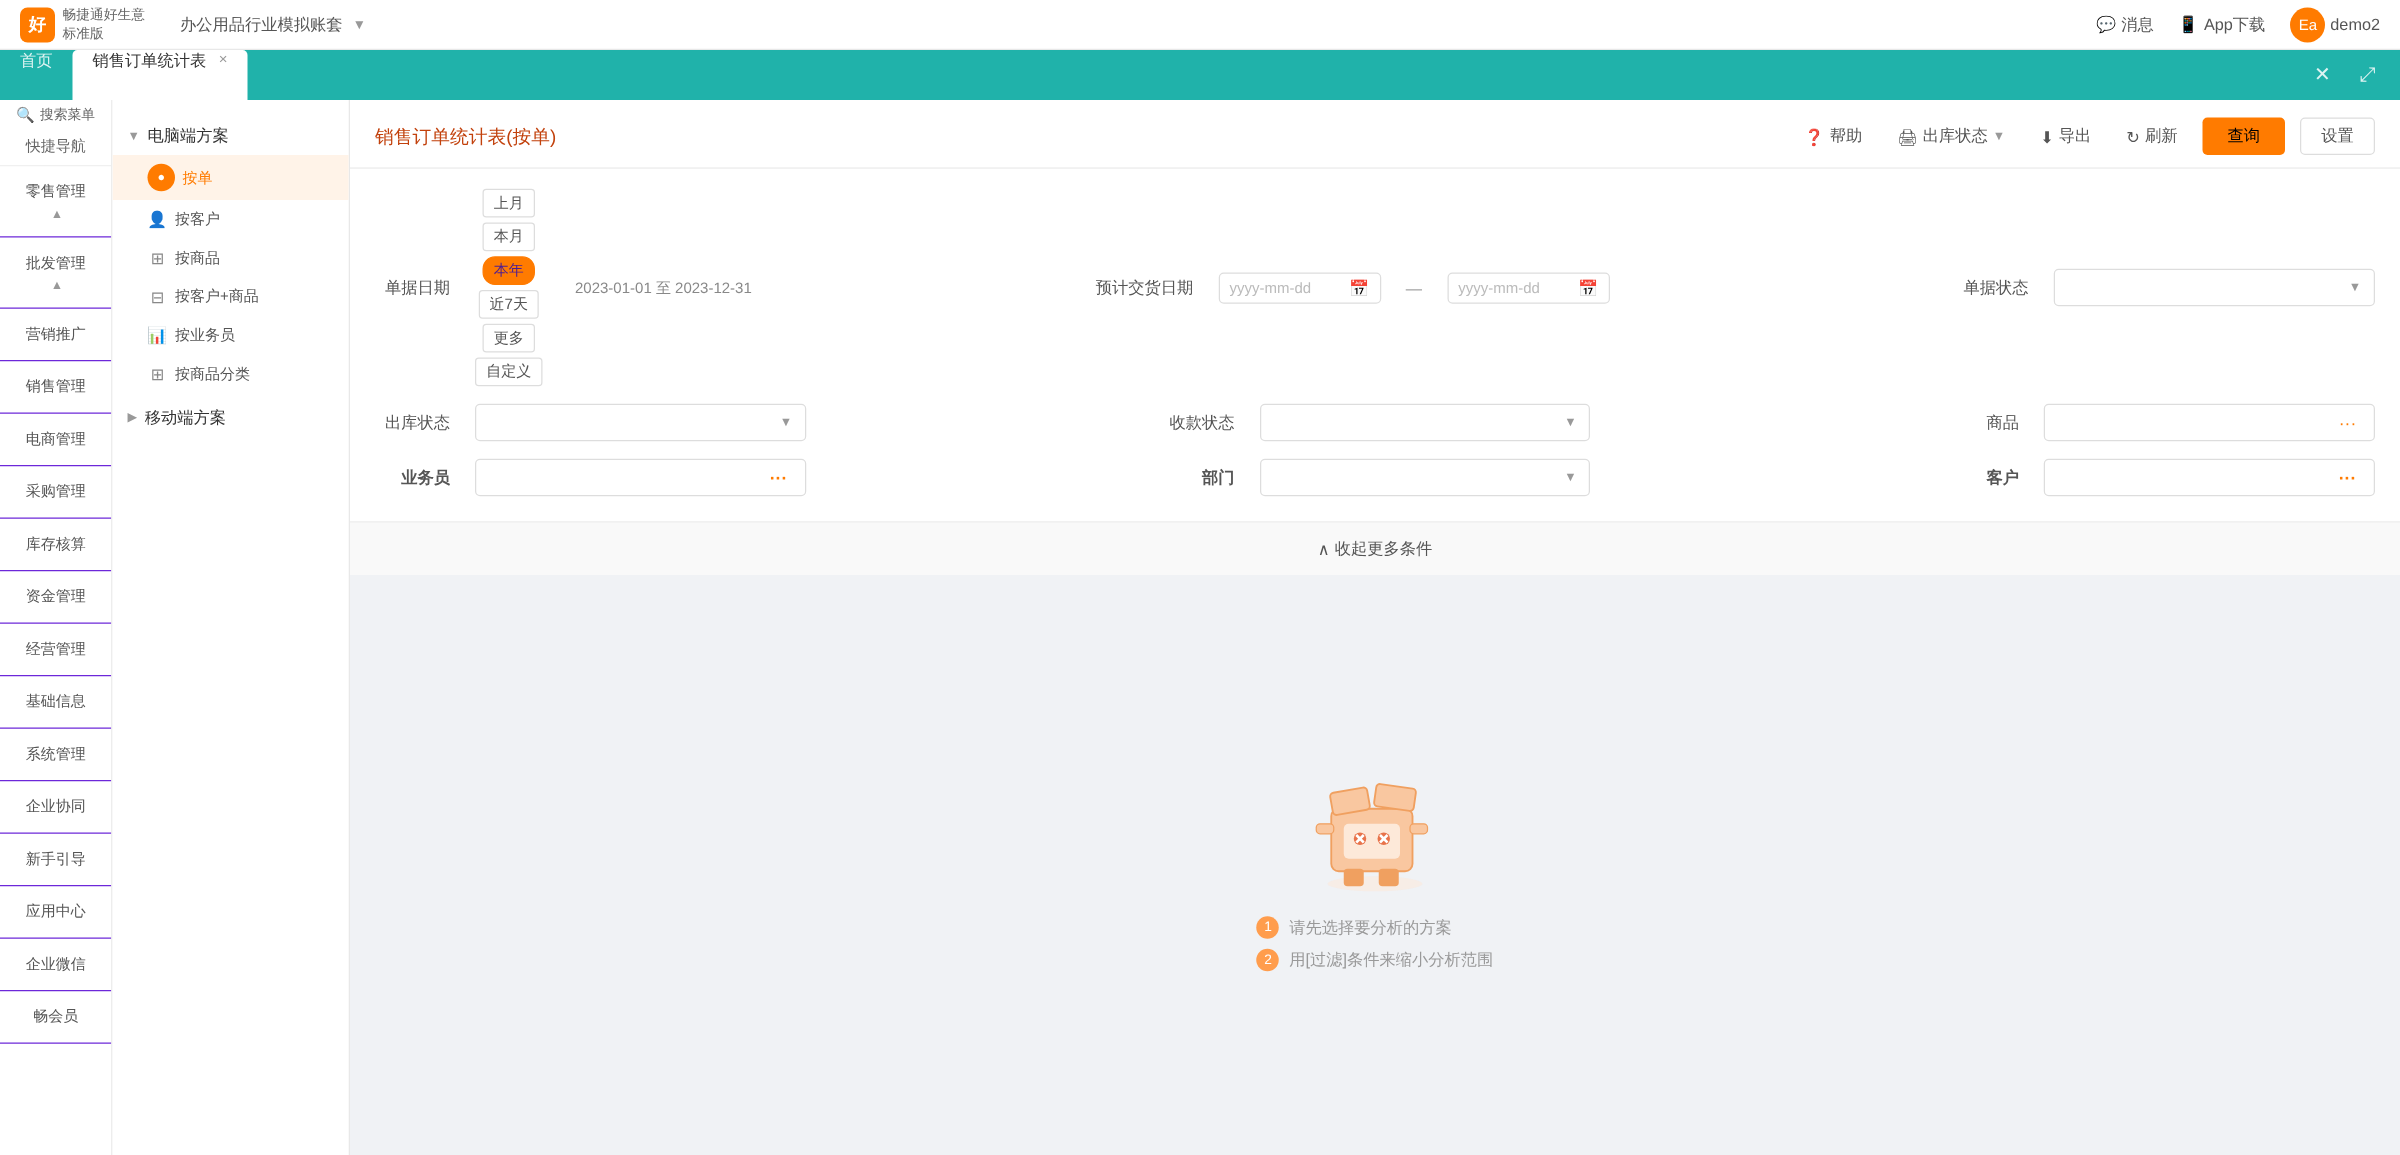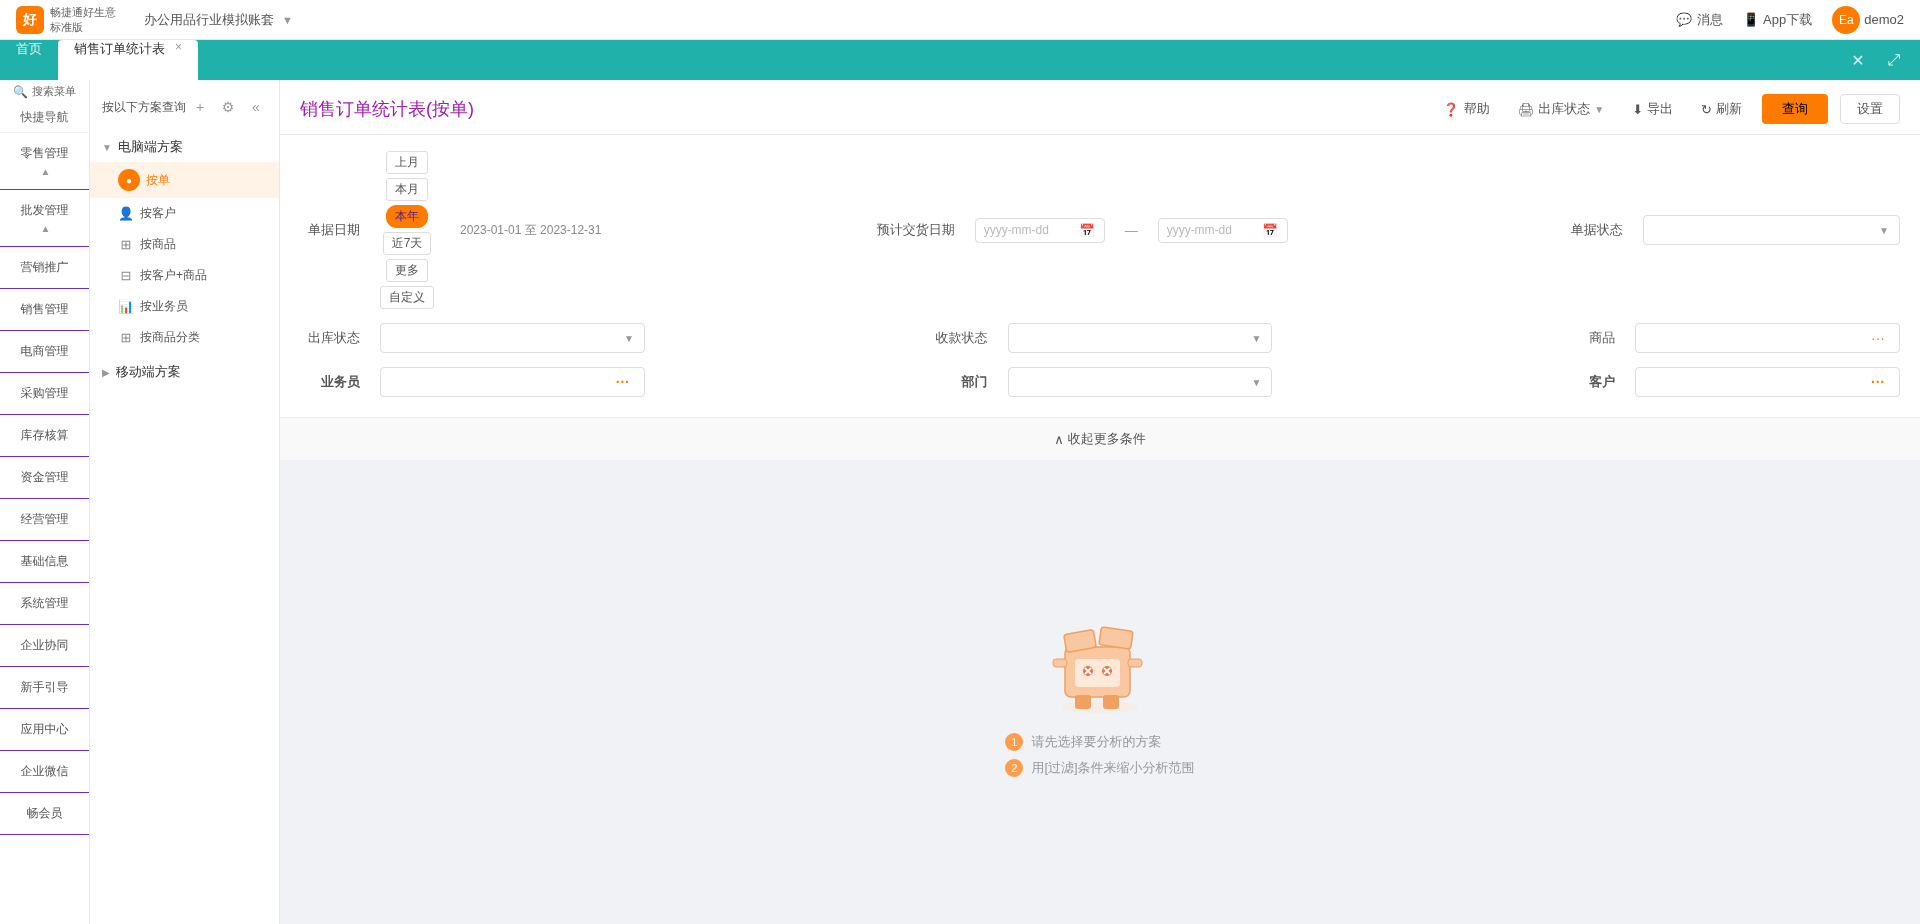--- a/index.html
+++ b/index.html
@@ -43,21 +43,21 @@
     .tree-child { display: flex; align-items: center; padding: 7px 12px 7px 28px; cursor: pointer; color: #555; font-size: 12px; gap: 6px; }
     .tree-child.active { color: #ff7b00; background: #fff3e8; font-weight: 500; }
     .tree-child .tree-icon { width: 16px; height: 16px; display: flex; align-items: center; justify-content: center; font-size: 12px; color: #888; }
     .active-dot { width: 22px; height: 22px; background: #ff7b00; border-radius: 50%; display: flex; align-items: center; justify-content: center; color: white; font-size: 11px; }
 
     
     .content-area { flex: 1; display: flex; flex-direction: column; overflow: hidden; background: #f0f2f5; }
 
     
     .page-header { background: #fff; padding: 14px 20px 10px; display: flex; align-items: center; justify-content: space-between; border-bottom: 1px solid #e8e8e8; flex-shrink: 0; }
-    .page-title-text { font-size: 18px; font-weight: 500; color: #a21caf; }
+    .page-title-text { font-size: 15px; font-weight: 500; color: #c2410c; }
     .page-header-actions { display: flex; align-items: center; gap: 12px; }
     .page-action-btn { display: flex; align-items: center; gap: 4px; color: #555; font-size: 13px; cursor: pointer; padding: 4px 8px; }
     .btn-primary { background: #ff7b00; color: #000000; border: none; padding: 6px 20px; border-radius: 4px; cursor: pointer; font-size: 13px; }
     .btn-settings { background: #fff; color: #555; border: 1px solid #ddd; padding: 5px 16px; border-radius: 4px; cursor: pointer; font-size: 13px; }
 
     
     .filter-area { background: #fff; padding: 16px 20px; flex-shrink: 0; }
     .filter-row { display: flex; align-items: center; gap: 20px; margin-bottom: 14px; }
     .filter-row:last-child { margin-bottom: 4px; font-weight: bold; }
     .filter-label { color: #555; font-size: 13px; min-width: 60px; text-align: right; flex-shrink: 0; }
@@ -183,28 +183,20 @@
     </div>
     <div class="sidebar-menu-item">
       <span>企业微信</span>
     </div>
     <div class="sidebar-menu-item">
       <span>畅会员</span>
     </div>
   </div>
 
   <div class="left-panel">
-    <div class="left-panel-header">
-      <span style="font-size:12px;color:#555;">按以下方案查询</span>
-      <div class="left-panel-header-icons">
-        <span class="lp-icon">+</span>
-        <span class="lp-icon">⚙</span>
-        <span class="lp-icon">«</span>
-      </div>
-    </div>
     <div class="tree-section">
       <div class="tree-parent">
         <span style="color:#999;font-size:10px;">▼</span>
         <span>电脑端方案</span>
       </div>
 
       <div class="tree-child active">
         <div class="active-dot">
           <span style="font-size:10px;">●</span>
         </div>

